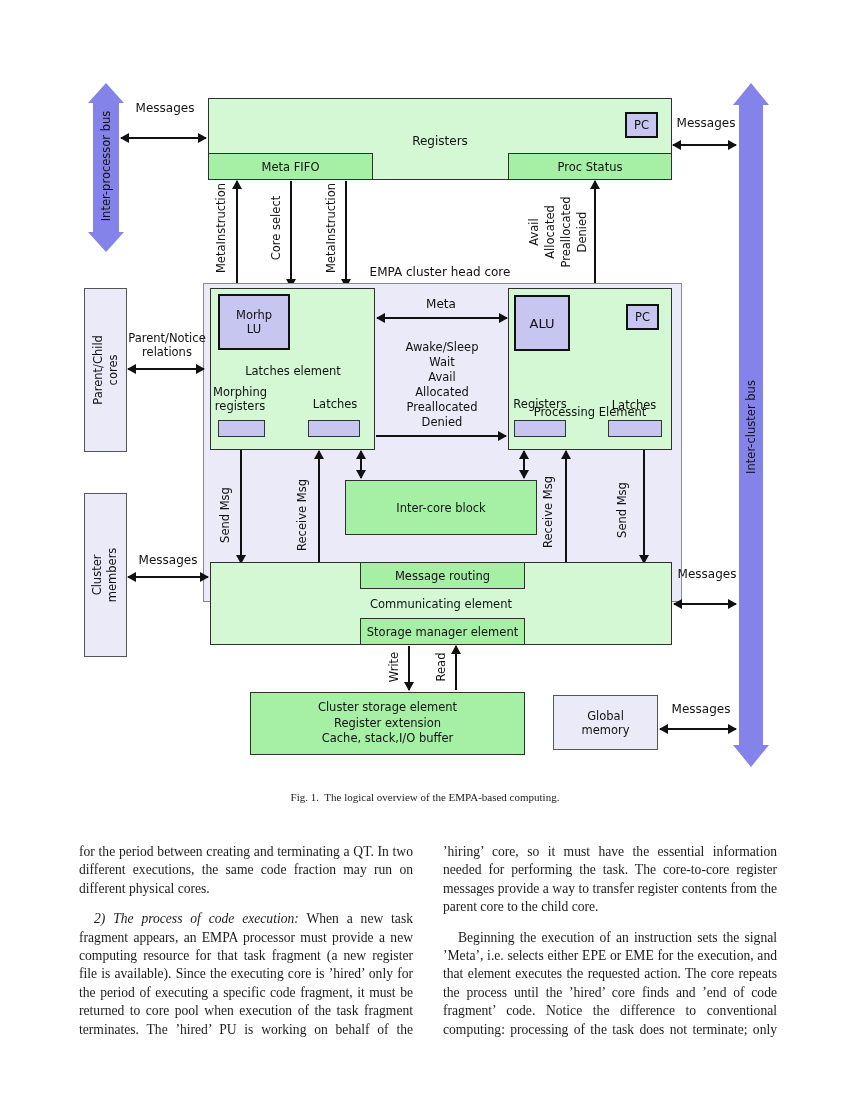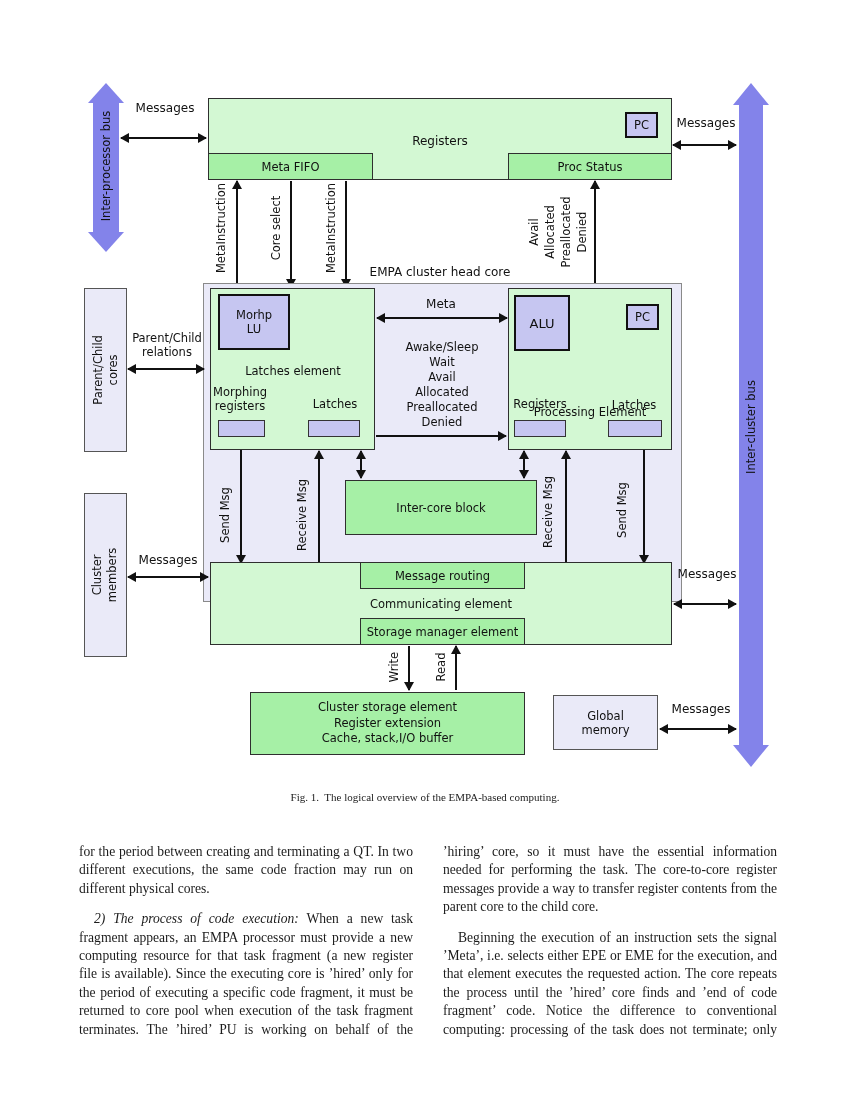--- a/index.html
+++ b/index.html
@@ -138,21 +138,21 @@
 Avail
 Allocated
 Preallocated
 Denied</div>
   <div class="ar h hr" style="left:376px; top:435px; width:130px;"></div>
 
   <div class="box side-box cbox" style="left:84px; top:288px; width:43px; height:164px;">
     <span class="inbox-lbl rot90">Parent/Child
 cores</span>
   </div>
-  <div class="lbl pre" style="left:167px; top:345px;">Parent/Child
+  <div class="lbl pre" style="left:167px; top:345px;">Parent/Notice
 relations</div>
   <div class="ar h hl hr" style="left:128px; top:368px; width:76px;"></div>
 
   <div class="ar v hd" style="left:240px; top:450px; height:113px;"></div>
   <div class="lbl rot" style="left:225px; top:515px;">Send Msg</div>
   <div class="ar v hu" style="left:318px; top:451px; height:113px;"></div>
   <div class="lbl rot" style="left:302px; top:515px;">Receive Msg</div>
   <div class="ar v hu hd" style="left:360px; top:451px; height:27px;"></div>
   <div class="ar v hu hd" style="left:523px; top:451px; height:27px;"></div>
   <div class="ar v hu" style="left:565px; top:451px; height:113px;"></div>

